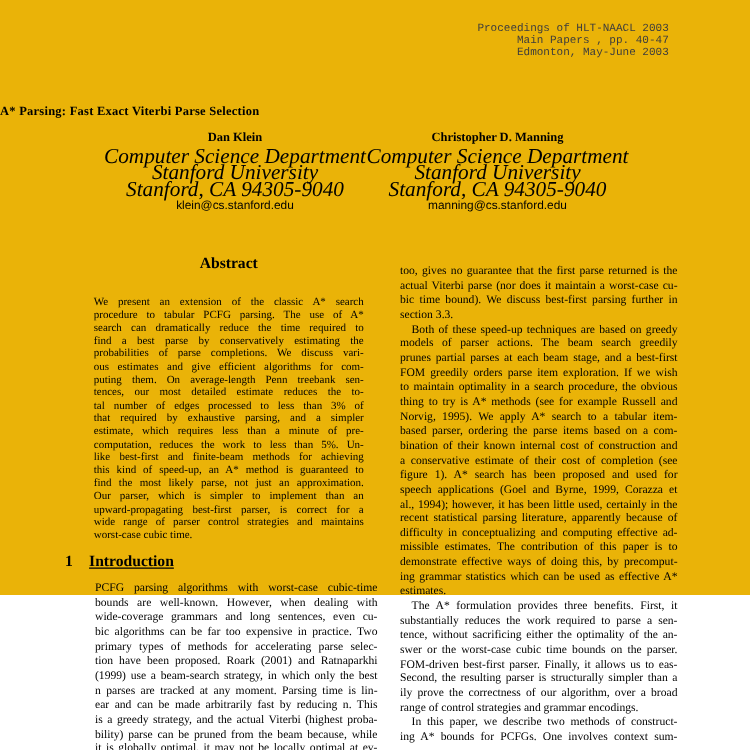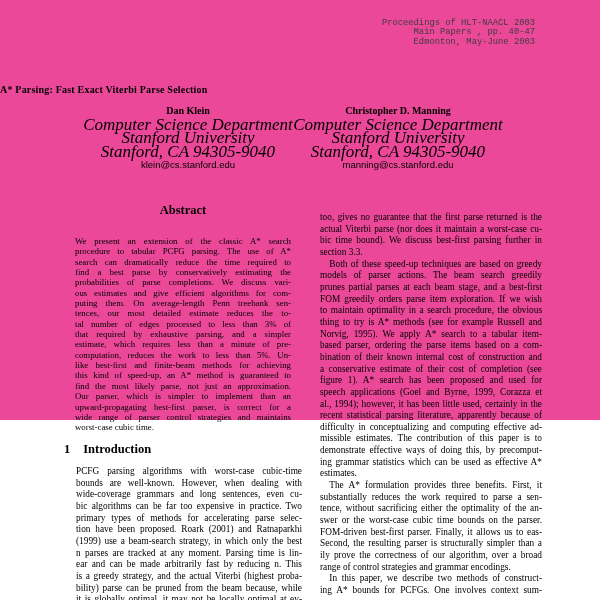--- a/index.html
+++ b/index.html
@@ -1,21 +1,21 @@
 <!DOCTYPE html>
 <html><head>
 <meta charset="utf-8">
 <style>
   * { margin:0; padding:0; box-sizing:border-box; }
   html,body { background:#ffffff; }
   body {
     width:600px; height:600px; overflow:hidden; position:relative;
     font-family:"Liberation Serif", serif; color:#000;
   }
-  .page { position:absolute; left:0; top:0; width:600px; height:420px; background:#ec4899; }
+  .page { position:absolute; left:0; top:0; width:600px; height:476px; background:#eab308; }
 
   .proc-header {
     position:absolute; top:19px; right:65px; text-align:right;
     font-family:"Liberation Mono", monospace; font-size:8.8px; line-height:9.3px;
     color:#3d3d3d;
   }
 
   .title {
     position:absolute; top:84px; left:0; width:600px; 
     font-size:10px; font-weight:bold; letter-spacing:0.2px;
@@ -28,21 +28,21 @@
   .author-line { font-size:17px; line-height:13.5px;font-style:italic; }
   .author-email { font-family:"Liberation Sans", sans-serif; font-size:9.5px; line-height:14.5px; }
 
   .abstract-heading {
     position:absolute; left:75px; top:203px; width:216px; text-align:center;
     font-size:12.5px; font-weight:bold;
   }
   .abstract-body { position:absolute; left:75px; top:236px; width:216px; font-size:8.8px; }
   .abstract-body .line { line-height:10.35px; }
 
-  .section-heading { position:absolute; left:64px; top:442px; font-size:12.5px; font-weight:bold; }
+  .section-heading { position:absolute; left:52px; top:442px; font-size:12.5px; font-weight:bold;text-decoration:underline; }
   .section-heading .sec-num { display:inline-block; margin-right:13px; }
 
   .intro-body { position:absolute; left:64px; top:466px; width:238px; font-size:9.3px; }
   .right-col  { position:absolute; left:308px; top:212px; width:234px; font-size:9.3px; }
   .intro-body .line, .right-col .line { line-height:11.65px;padding-left:12px; }
 
   .line { text-align:justify; text-align-last:justify; white-space:normal; }
   .line.pe { text-align-last:left; }
 </style>
 </head>

